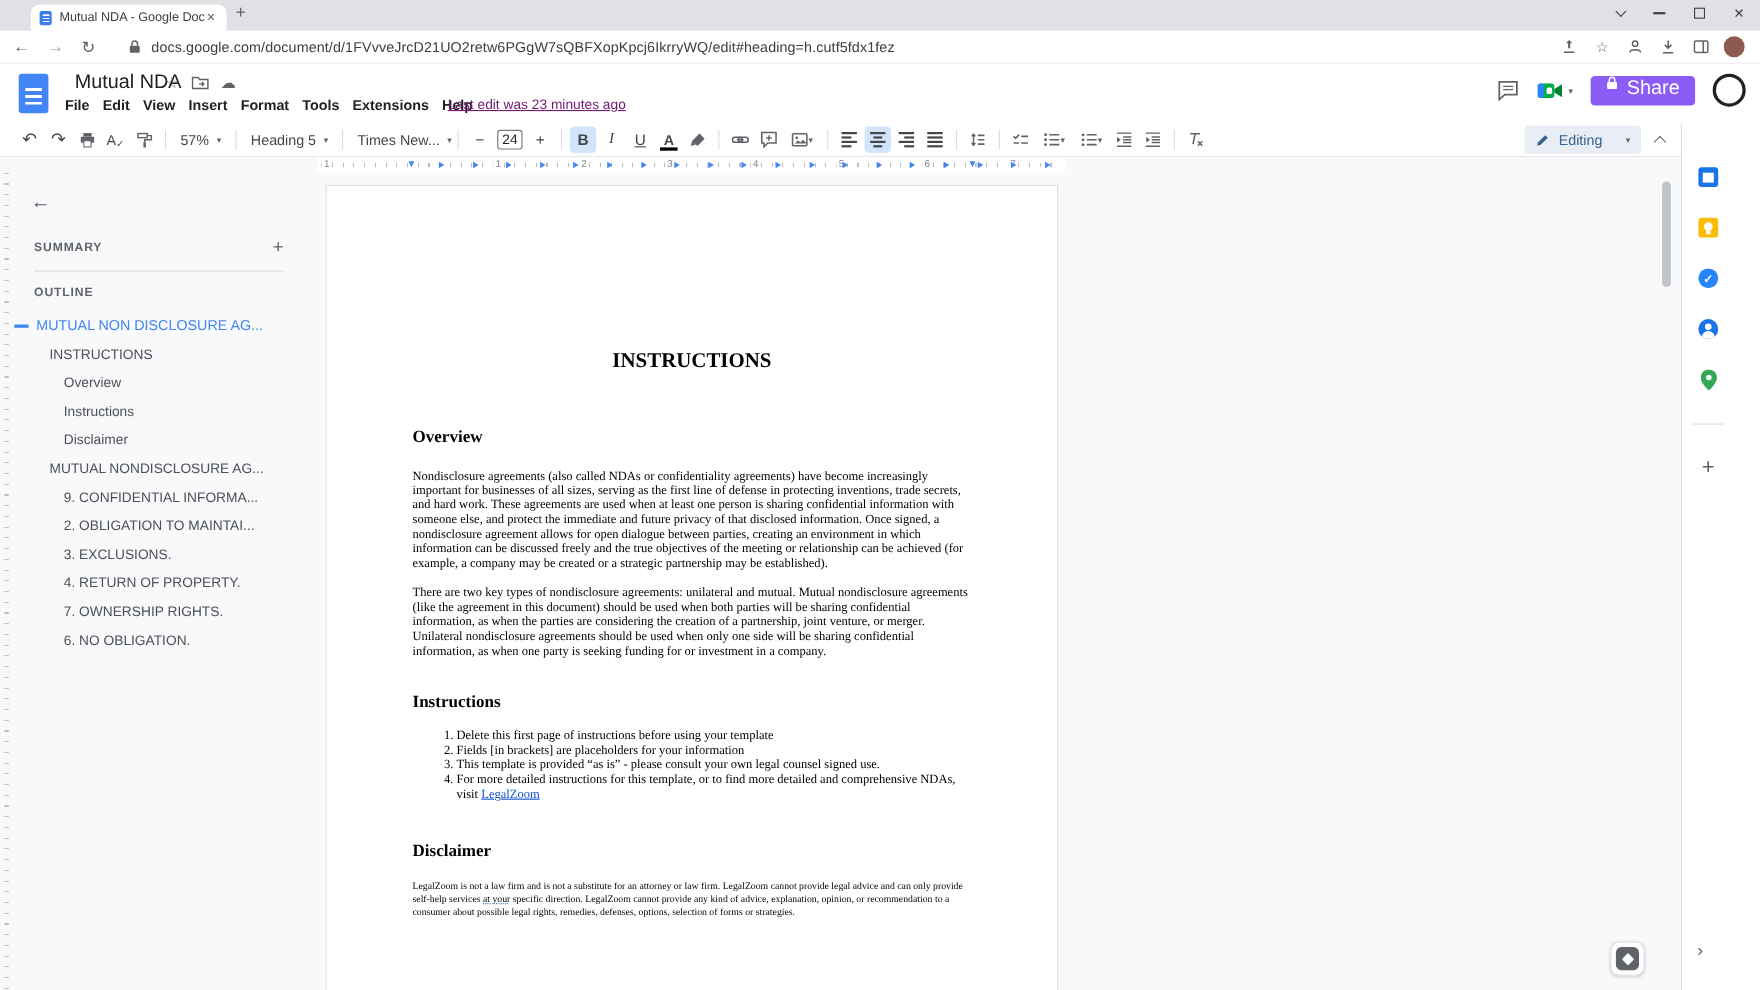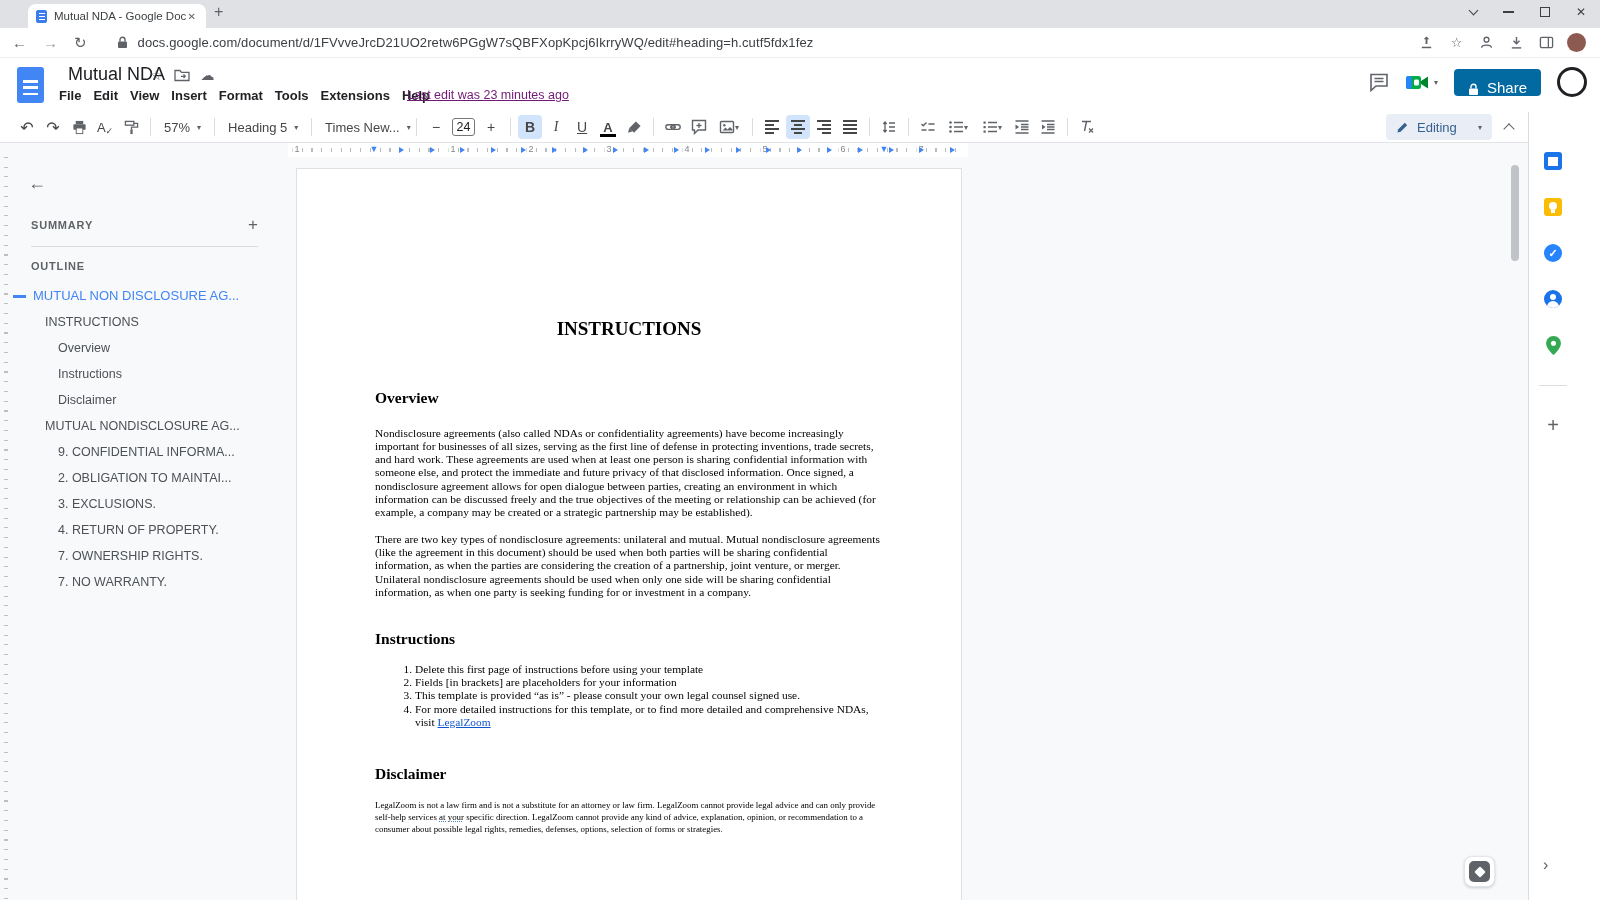--- a/index.html
+++ b/index.html
@@ -41,22 +41,22 @@
   .docsicon:after{content:"";position:absolute;left:6px;right:6px;top:13px;height:15px;
        background:repeating-linear-gradient(180deg,#fff 0 2.5px,transparent 2.5px 6.3px);}
   .dtitle{position:absolute;left:68px;top:5px;font-size:18px;color:#202124;}
   .title-icons{position:absolute;left:150px;top:8px;display:flex;gap:11px;align-items:center;color:#5f6368;}
   .title-icons .ti{font-size:14px;display:flex;align-items:center;}
   .menubar{position:absolute;left:53px;top:27px;display:flex;align-items:center;font-size:13px;color:#202124;}
   .menu-item{padding:2px 6px;border-radius:4px;font-weight:bold;}
   .lastedit{margin-left:10px;font-size:12.5px;color:#701a75;text-decoration:underline;white-space:nowrap;text-align:right;}
   .hright{position:absolute;right:13px;top:8px;display:flex;align-items:center;gap:16px;}
   .meetwrap{display:flex;align-items:center;gap:4px;}
-  .sharebtn{display:flex;align-items:flex-end;gap:8px;background:#0369a1;color:#fff;border-radius:4px;
-       height:27px;padding:0 14px;font-size:15px;font-weight:500;}
+  .sharebtn{display:flex;align-items:flex-start;gap:8px;background:#8b5cf6;color:#fff;border-radius:4px;
+       height:27px;padding:0 14px;font-size:18px;font-weight:500;}
   .havatar{width:30px;height:30px;border-radius:50%;border:3.5px solid #202124;background:#fff;}
 
   
   .toolbar{position:absolute;top:112px;left:0;right:0;height:31px;background:#fff;
        border-bottom:1px solid #e0e3e7;display:flex;align-items:center;padding-left:14px;}
   .tbtn{min-width:24px;height:24px;border-radius:4px;display:flex;align-items:center;justify-content:center;
        color:#444746;font-size:14px;margin:0 1px;flex:none;}
   .tbtn.active{background:#d2e3fc;}
   .tdiv{width:1px;height:18px;background:#dadce0;margin:0 6px;flex:none;}
   .tselect{display:flex;align-items:center;gap:7px;padding:0 7px;height:24px;border-radius:4px;
@@ -497,21 +497,21 @@
           <li class="outline-item lvl1">INSTRUCTIONS</li>
           <li class="outline-item lvl2">Overview</li>
           <li class="outline-item lvl2">Instructions</li>
           <li class="outline-item lvl2">Disclaimer</li>
           <li class="outline-item lvl1">MUTUAL NONDISCLOSURE AG...</li>
           <li class="outline-item lvl2">9. CONFIDENTIAL INFORMA...</li>
           <li class="outline-item lvl2">2. OBLIGATION TO MAINTAI...</li>
           <li class="outline-item lvl2">3. EXCLUSIONS.</li>
           <li class="outline-item lvl2">4. RETURN OF PROPERTY.</li>
           <li class="outline-item lvl2">7. OWNERSHIP RIGHTS.</li>
-          <li class="outline-item lvl2">7. NO WARRANTY.</li>
+          <li class="outline-item lvl2">6. NO OBLIGATION.</li>
         </ul>
     </div>
 
     <div class="page">
       <div class="doc-sub">INSTRUCTIONS</div>
       <h3 class="doc-h3 mt-overview">Overview</h3>
       <p class="body">Nondisclosure agreements (also called NDAs or confidentiality agreements) have become increasingly important for businesses of all sizes, serving as the first line of defense in protecting inventions, trade secrets, and hard work. These agreements are used when at least one person is sharing confidential information with someone else, and protect the immediate and future privacy of that disclosed information. Once signed, a nondisclosure agreement allows for open dialogue between parties, creating an environment in which information can be discussed freely and the true objectives of the meeting or relationship can be achieved (for example, a company may be created or a strategic partnership may be established).</p>
       <p class="body p2">There are two key types of nondisclosure agreements: unilateral and mutual. Mutual nondisclosure agreements (like the agreement in this document) should be used when both parties will be sharing confidential information, as when the parties are considering the creation of a partnership, joint venture, or merger. Unilateral nondisclosure agreements should be used when only one side will be sharing confidential information, as when one party is seeking funding for or investment in a company.</p>
       <h3 class="doc-h3 mt-instr">Instructions</h3>
       <ol class="ilist">

